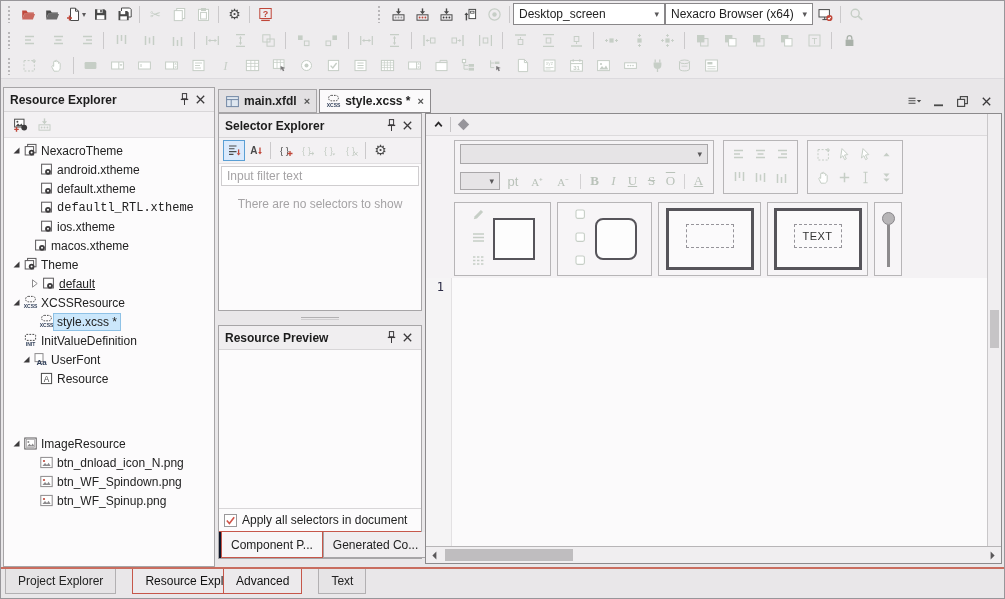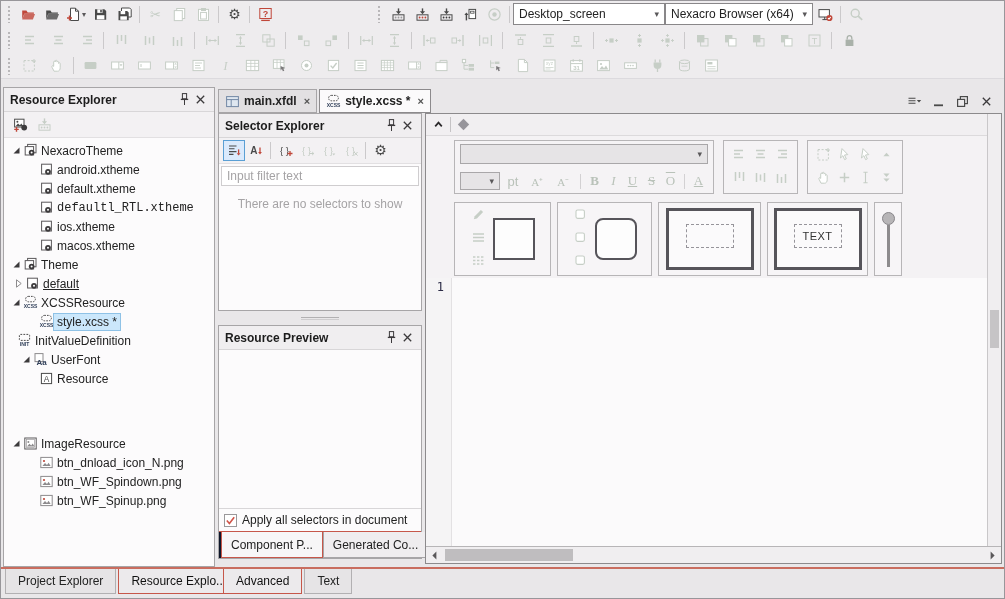--- a/index.html
+++ b/index.html
@@ -85,21 +85,21 @@
   #gutter{width:26px;background:#f5f4f5;border-right:1px solid #e3e1e3;text-align:right;
           padding:2px 7px 0 0;color:#2c2c46;font-family:"DejaVu Sans Mono",monospace;font-size:12px}
   #ed-vscroll{position:absolute;top:0;right:0;bottom:17px;width:14px;background:#f0eef0;border-left:1px solid #c9c7c9}
   #ed-vscroll .vthumb{position:absolute;top:196px;left:2px;width:9px;height:38px;background:#c6c4c6}
   #ed-hscroll{position:absolute;left:0;right:0;bottom:0;height:17px;background:#f0eef0;border-top:1px solid #b7b5b7;display:flex;align-items:center}
   .sarr{width:17px;height:16px;display:flex;align-items:center;justify-content:center;flex:none}
   #hthumb{position:absolute;left:19px;width:128px;height:12px;background:#bfbdbf}
   #ed-hscroll .sarr.right{margin-left:auto}
   
   #bottombar{position:absolute;left:0;right:0;bottom:0;height:31px;background:#e9e7e9;border-top:2px solid #c96d5f}
-  .btabs{position:absolute;top:0;display:flex;gap:2px}
+  .btabs{position:absolute;top:0;display:flex;gap:16px}
   #btabs-left{left:4px}
   #btabs-right{left:222px}
   .btab{height:25px;display:flex;align-items:center;padding:0 12px;border:1px solid #b2b0b2;border-top:none;background:#e6e4e6;white-space:nowrap}
   .btab.active{border-color:#c6574a;background:#eceaec;color:#111}
 </style>
 </head>
 <body>
 
 <div id="app">
 
@@ -694,21 +694,21 @@
           <span class="texp"></span>
           <span class="tico">
             <svg width="15" height="15" viewBox="0 0 15 15">
               <rect x="2.6" y="2.2" width="9.8" height="9.8" fill="#fff" stroke="#5a585a"></rect>
               <circle cx="9" cy="9.8" r="2.9" fill="#3c3a3c"></circle>
               <circle cx="9" cy="9.8" r="1" fill="#fff"></circle>
             </svg>
           </span>
           <span class="tlabel">ios.xtheme</span>
         </div>
-        <div class="trow" style="padding-left: 22px;">
+        <div class="trow" style="padding-left: 16px;">
           <span class="texp"></span>
           <span class="tico">
             <svg width="15" height="15" viewBox="0 0 15 15">
               <rect x="2.6" y="2.2" width="9.8" height="9.8" fill="#fff" stroke="#5a585a"></rect>
               <circle cx="9" cy="9.8" r="2.9" fill="#3c3a3c"></circle>
               <circle cx="9" cy="9.8" r="1" fill="#fff"></circle>
             </svg>
           </span>
           <span class="tlabel">macos.xtheme</span>
         </div>
@@ -721,21 +721,21 @@
           <span class="tico">
             <svg width="15" height="15" viewBox="0 0 15 15">
               <rect x="4.6" y="1.4" width="8.4" height="8.4" fill="#fff" stroke="#5a585a"></rect>
               <rect x="2.2" y="3.6" width="8.4" height="8.4" fill="#fff" stroke="#5a585a"></rect>
               <circle cx="8.6" cy="9.6" r="2.8" fill="#3c3a3c"></circle>
               <circle cx="8.6" cy="9.6" r="1" fill="#fff"></circle>
             </svg>
           </span>
           <span class="tlabel">Theme</span>
         </div>
-        <div class="trow" style="padding-left: 8px; text-decoration: underline;">
+        <div class="trow" style="padding-left: 24px; text-decoration: underline;">
           <span class="texp">
             <svg width="11" height="11" viewBox="0 0 11 11">
               <path d="M3.5 1.8 8.2 5.5 3.5 9.2z" fill="#fff" stroke="#8d8b8d"></path>
             </svg>
           </span>
           <span class="tico">
             <svg width="15" height="15" viewBox="0 0 15 15">
               <rect x="2.6" y="2.2" width="9.8" height="9.8" fill="#fff" stroke="#5a585a"></rect>
               <circle cx="9" cy="9.8" r="2.9" fill="#3c3a3c"></circle>
               <circle cx="9" cy="9.8" r="1" fill="#fff"></circle>
@@ -760,21 +760,21 @@
         <div class="trow" style="padding-left: 22px;">
           <span class="texp"></span>
           <span class="tico">
             <svg width="15" height="15" viewBox="0 0 15 15">
               <rect x="2.6" y="1.4" width="9.8" height="5.4" rx="2.7" fill="none" stroke="#4a4a4a" stroke-dasharray="1.6 1.1"></rect>
               <text x="7.5" y="13" font-size="5" font-weight="bold" text-anchor="middle" fill="#33425b">XCSS</text>
             </svg>
           </span>
           <span class="tlabel sel">style.xcss *</span>
         </div>
-        <div class="trow" style="">
+        <div class="trow" style="padding-left: 6px;">
           <span class="texp"></span>
           <span class="tico">
             <svg width="15" height="15" viewBox="0 0 15 15">
               <rect x="2.4" y="1.4" width="10.2" height="6" rx="1" fill="none" stroke="#4a4a4a" stroke-dasharray="1.8 1.2"></rect>
               <text x="7.5" y="13.4" font-size="5" font-weight="bold" text-anchor="middle" fill="#33425b">INIT</text>
             </svg>
           </span>
           <span class="tlabel">InitValueDefinition</span>
         </div>
         <div class="trow" style="padding-left: 16px;">

